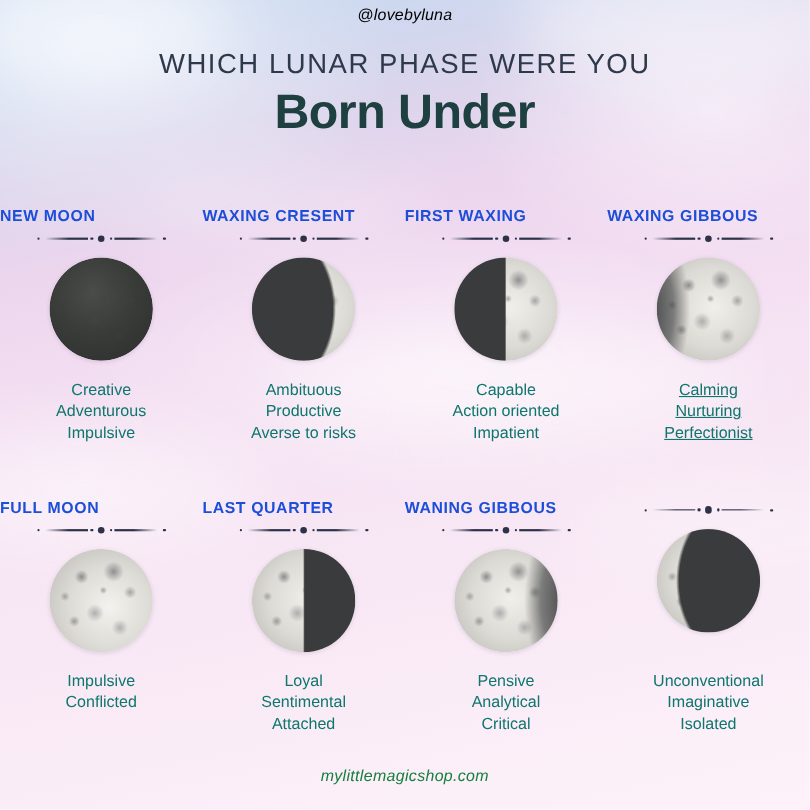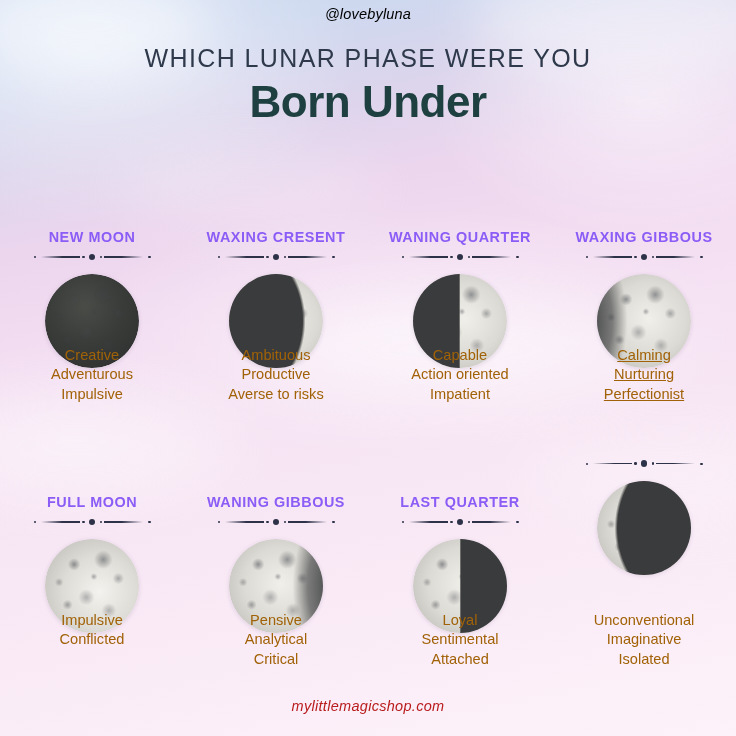--- a/index.html
+++ b/index.html
@@ -64,29 +64,28 @@
     position:absolute;
     top:186px; left:0;
     width:736px;
     display:grid;
     grid-template-columns:repeat(4, 1fr);
     grid-auto-rows:265px;
   }
   .cell { position:relative; }
 
   .phase-name {
-    text-align:center;
+    text-align:left;
     font-size:14.4px;
     font-weight:bold;
     letter-spacing:.55px;
-    color:#8b5cf6;
+    color:#1d4ed8;
     white-space:nowrap;
     line-height:1;
     padding-top:4px;
-    margin-top:40px;
   }
 
   
   .ornament {
     margin:8px auto 0;
     width:120px; height:9px;
     position:relative;
   }
   .ornament .bar {
     position:absolute; top:4px; height:1.4px;
@@ -121,31 +120,31 @@
       radial-gradient(circle 5px  at 52% 40%, rgba(56,60,68,.40) 0%, rgba(56,60,68,0) 70%),
       radial-gradient(circle 6px  at 15% 46%, rgba(60,64,72,.36) 0%, rgba(60,64,72,0) 72%);
   }
 
   .traits {
     position:absolute;
     left:0; width:100%;
     text-align:center;
     font-size:14.6px;
     line-height:19.4px;
-    color:#a16207;
+    color:#0f766e;
     white-space:nowrap;
   }
 
   
   .footer {
     position:absolute; bottom:22px; left:0; width:100%;
     text-align:center;
     font-size:14.5px;
     font-style:italic;
-    color:#b91c1c;
+    color:#15803d;
     letter-spacing:.3px;
   }
 </style>
 </head>
 <body>
 
 <div class="cloud" style="left:-40px;  top:-30px;  width:250px; height:110px; opacity:.45;"></div>
 <div class="cloud" style="left:470px;  top:-50px;  width:330px; height:130px; opacity:.40;"></div>
 <div class="cloud" style="left:250px;  top:300px;  width:420px; height:100px; opacity:.34;"></div>
 <div class="cloud" style="left:-70px;  top:400px;  width:300px; height:95px;  opacity:.26;"></div>
@@ -200,21 +199,21 @@
           <div class="shadow" style="background:radial-gradient(ellipse 78% 104% at 22% 50%,#3a3b3c 0%,#3a3b3c 72%, rgba(58,59,60,.0) 76%);box-shadow:inset -32% 0 0 0 rgba(0,0,0,0);"></div>
         </div>
       </div>
       <div class="traits" style="top: 160px;">
         <div>Ambituous</div>
         <div>Productive</div>
         <div>Averse to risks</div>
       </div>
     </div>
     <div class="cell">
-      <div class="phase-name">WANING QUARTER</div>
+      <div class="phase-name">FIRST WAXING</div>
       <div class="ornament">
         <span class="bar left"></span>
         <span class="bar right"></span>
         <span class="dot e1"></span>
         <span class="dot s1"></span>
         <span class="dot c"></span>
         <span class="dot s2"></span>
         <span class="dot e2"></span>
       </div>
       <div class="moon-wrap" style="width: 94px; height: 94px;">
@@ -273,20 +272,45 @@
             <div class="tex"></div>
           </div>
         </div>
       </div>
       <div class="traits" style="top: 160px;">
         <div>Impulsive</div>
         <div>Conflicted</div>
       </div>
     </div>
     <div class="cell">
+      <div class="phase-name">LAST QUARTER</div>
+      <div class="ornament">
+        <span class="bar left"></span>
+        <span class="bar right"></span>
+        <span class="dot e1"></span>
+        <span class="dot s1"></span>
+        <span class="dot c"></span>
+        <span class="dot s2"></span>
+        <span class="dot e2"></span>
+      </div>
+      <div class="moon-wrap" style="width: 94px; height: 94px;">
+        <div class="moon" style="width: 94px; height: 94px;">
+          <div class="surface" style="background:radial-gradient(circle at 55% 48%, #f1efea 0%, #dcdad4 52%, #b8b6b1 100%);">
+            <div class="tex"></div>
+          </div>
+          <div class="shadow" style="background:linear-gradient(270deg,#3a3b3c 0%,#3a3b3c 49%, rgba(58,59,60,0) 50.5%);"></div>
+        </div>
+      </div>
+      <div class="traits" style="top: 160px;">
+        <div>Loyal</div>
+        <div>Sentimental</div>
+        <div>Attached</div>
+      </div>
+    </div>
+    <div class="cell">
       <div class="phase-name">WANING GIBBOUS</div>
       <div class="ornament">
         <span class="bar left"></span>
         <span class="bar right"></span>
         <span class="dot e1"></span>
         <span class="dot s1"></span>
         <span class="dot c"></span>
         <span class="dot s2"></span>
         <span class="dot e2"></span>
       </div>
@@ -298,45 +322,20 @@
           <div class="shadow" style="background:radial-gradient(ellipse 58% 108% at 114% 50%, rgba(46,48,50,.92) 0%, rgba(60,62,64,.62) 52%, rgba(60,62,64,0) 80%);"></div>
         </div>
       </div>
       <div class="traits" style="top: 160px;">
         <div>Pensive</div>
         <div>Analytical</div>
         <div>Critical</div>
       </div>
     </div>
     <div class="cell">
-      <div class="phase-name">LAST QUARTER</div>
-      <div class="ornament">
-        <span class="bar left"></span>
-        <span class="bar right"></span>
-        <span class="dot e1"></span>
-        <span class="dot s1"></span>
-        <span class="dot c"></span>
-        <span class="dot s2"></span>
-        <span class="dot e2"></span>
-      </div>
-      <div class="moon-wrap" style="width: 94px; height: 94px;">
-        <div class="moon" style="width: 94px; height: 94px;">
-          <div class="surface" style="background:radial-gradient(circle at 55% 48%, #f1efea 0%, #dcdad4 52%, #b8b6b1 100%);">
-            <div class="tex"></div>
-          </div>
-          <div class="shadow" style="background:linear-gradient(270deg,#3a3b3c 0%,#3a3b3c 49%, rgba(58,59,60,0) 50.5%);"></div>
-        </div>
-      </div>
-      <div class="traits" style="top: 160px;">
-        <div>Loyal</div>
-        <div>Sentimental</div>
-        <div>Attached</div>
-      </div>
-    </div>
-    <div class="cell">
       <div class="ornament">
         <span class="bar left"></span>
         <span class="bar right"></span>
         <span class="dot e1"></span>
         <span class="dot s1"></span>
         <span class="dot c"></span>
         <span class="dot s2"></span>
         <span class="dot e2"></span>
       </div>
       <div class="moon-wrap" style="width: 94px; height: 94px;">

